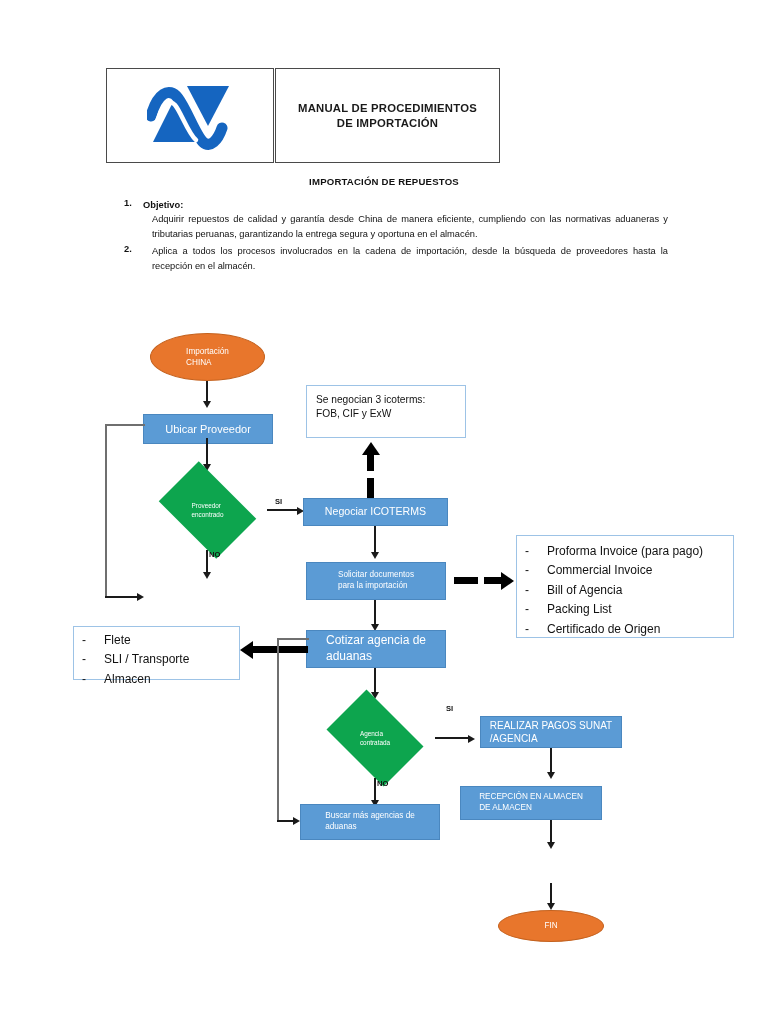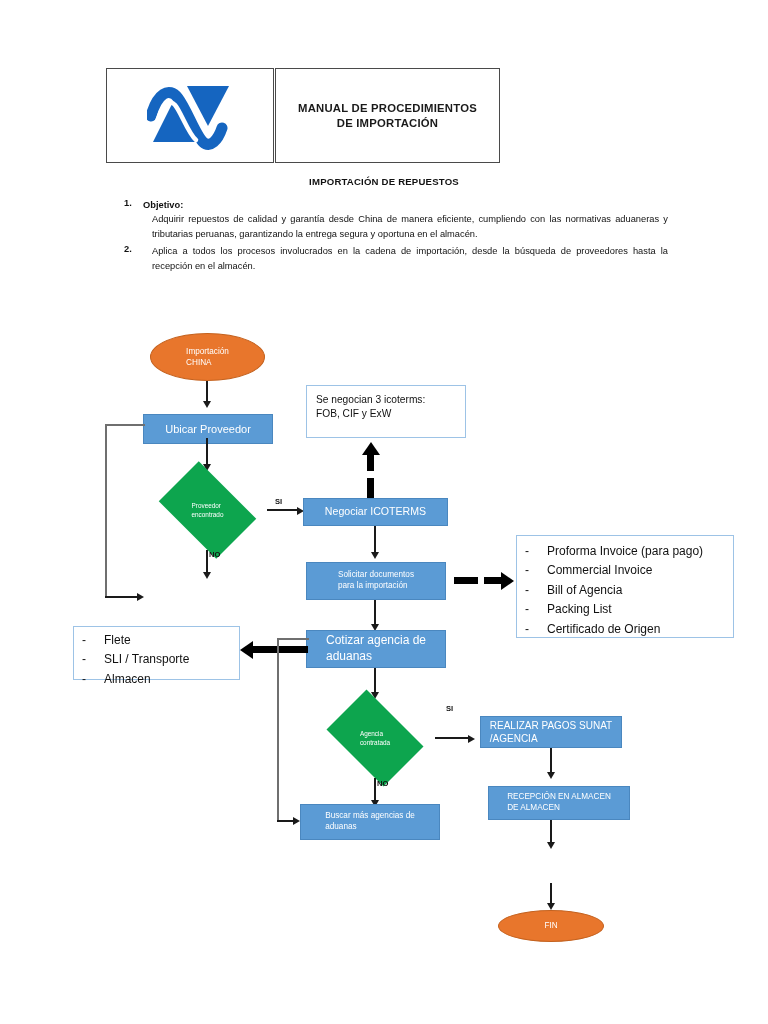--- a/index.html
+++ b/index.html
@@ -448,21 +448,21 @@
     <div class="node proc" style="left:480px; top:716px; width:142px; height:32px; font-size:10px;">
       <div class="lbl">
         <div>REALIZAR PAGOS SUNAT</div>
         <div>/AGENCIA</div>
       </div>
     </div>
 
     <div class="ln" style="left:550px; top:748px; width:2px; height:26px;"></div>
     <div class="arrowhead ah-down" style="left:546.5px; top:772px;"></div>
 
-    <div class="node proc" style="left:488px; top:786px; width:142px; height:34px; font-size:8.2px;">
+    <div class="node proc" style="left:460px; top:786px; width:142px; height:34px; font-size:8.2px;">
       <div class="lbl">
         <div>RECEPCIÓN EN ALMACEN</div>
         <div>DE ALMACEN</div>
       </div>
     </div>
 
     <div class="ln" style="left:550px; top:820px; width:2px; height:24px;"></div>
     <div class="arrowhead ah-down" style="left:546.5px; top:842px;"></div>
 
 

